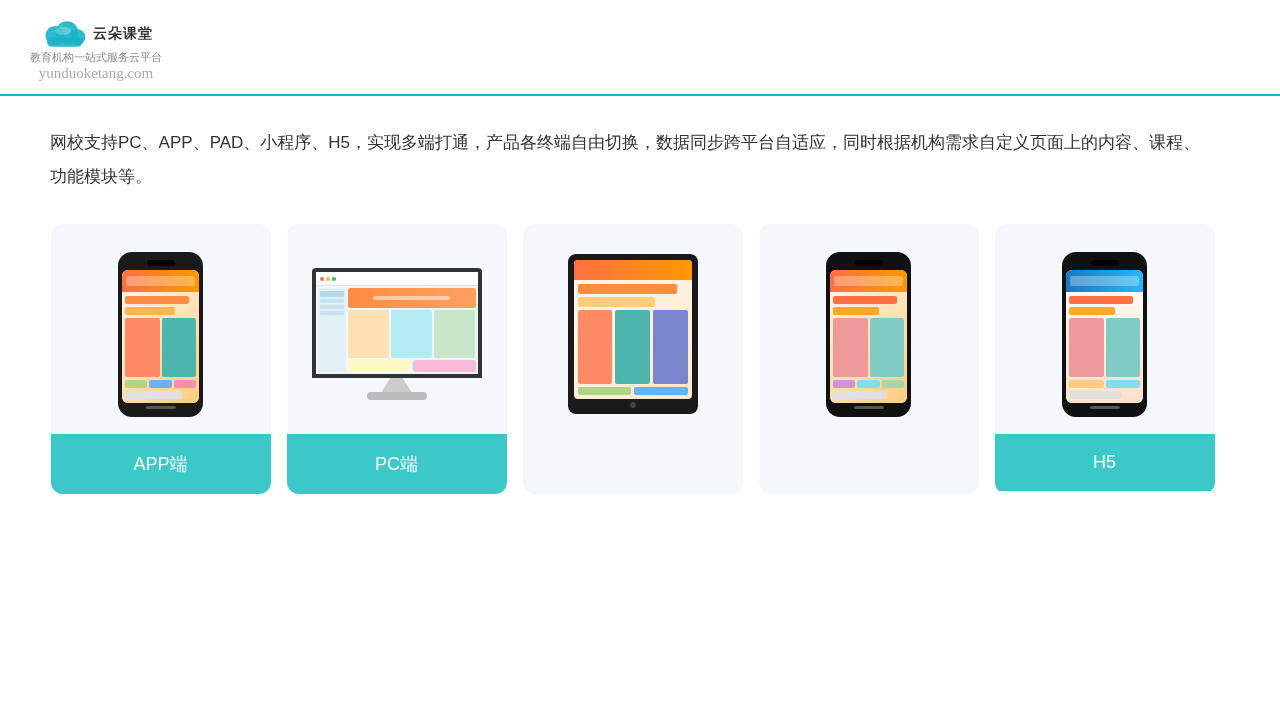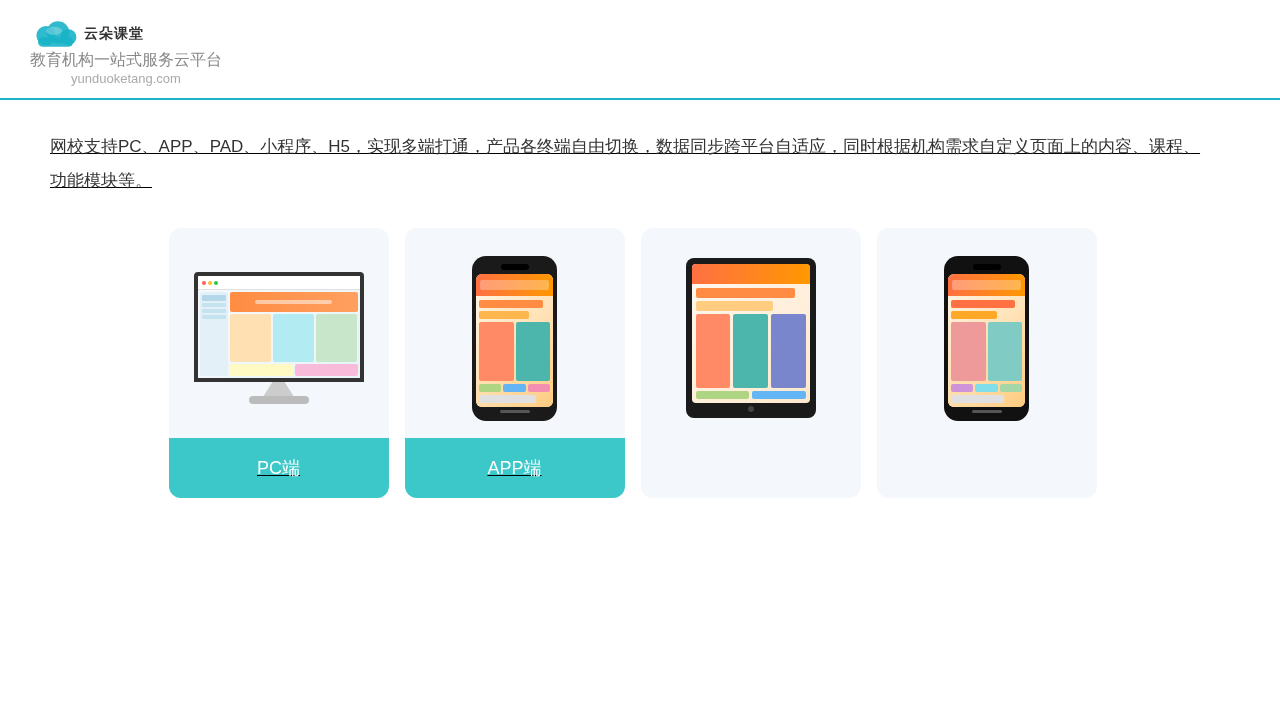--- a/index.html
+++ b/index.html
@@ -30,37 +30,37 @@
       height: 52px;
     }
     .page-title {
       font-size: 28px;
       font-weight: 600;
       color: #222;
     }
     .logo-area {
       display: flex;
       flex-direction: column;
+      align-items: center;
     }
     .logo-cloud {
       display: flex;
       align-items: center;
       gap: 6px;
     }
     .logo-text {
       font-size: 14px;
       color: #333;
       font-weight: 600;
       letter-spacing: 1px;
     }
 
     
     .content {
       padding: 30px 65px 20px 50px;
-      text-decoration: underline;
     }
     .description {
       font-size: 17px;
       color: #333;
       line-height: 2;
       margin-bottom: 30px;
     }
 
     
     .cards-container {
@@ -278,29 +278,60 @@
       <svg class="cloud-svg" viewBox="0 0 60 40">
         <circle cx="20" cy="22" r="12" fill="#1ab3c8" opacity="0.9"></circle>
         <circle cx="35" cy="18" r="14" fill="#1ab3c8" opacity="0.9"></circle>
         <circle cx="48" cy="24" r="10" fill="#1ab3c8" opacity="0.9"></circle>
         <rect x="10" y="24" width="44" height="12" rx="6" fill="#1ab3c8" opacity="0.9"></rect>
 
         <ellipse cx="30" cy="16" rx="10" ry="5" fill="white" opacity="0.25"></ellipse>
       </svg>
       <span class="logo-text">云朵课堂</span>
     </div>
-    <div style="font-size:16px;color:#888;text-align:right;"><span>教育机构一站式服务云平台</span></div>
-    <div style="font-size:13px;color:#aaa;text-align:center;">yunduoketang.com</div>
+    <div style="font-size:11px;color:#888;text-align:right;"><span>教育机构一站式服务云平台</span></div>
+    <div style="font-size:15px;color:#aaa;text-align:center;font-family:Liberation Serif, serif;">yunduoketang.com</div>
   </div>
 </div>
 
 <div class="content">
   <p class="description">网校支持PC、APP、PAD、小程序、H5，实现多端打通，产品各终端自由切换，数据同步跨平台自适应，同时根据机构需求自定义页面上的内容、课程、功能模块等。</p>
 
   <div class="cards-container">
+
+    <div class="card">
+      <div class="card-image-area">
+        <div class="phone-device">
+          <div class="phone-body">
+            <div class="phone-notch"></div>
+            <div class="phone-screen">
+              <div class="phone-screen-header">
+                <div style="width:100%;height:10px;background:rgba(255,255,255,0.3);border-radius:2px;"></div>
+              </div>
+              <div class="phone-screen-img">
+                <div class="ps-row" style="background:#ff8c42;width:90%;"></div>
+                <div class="ps-row" style="background:#ffb74d;width:70%;"></div>
+                <div style="display:flex;gap:2px;flex:1;">
+                  <div style="flex:1;background:#ff8a65;border-radius:2px;"></div>
+                  <div style="flex:1;background:#4db6ac;border-radius:2px;"></div>
+                </div>
+                <div style="display:flex;gap:2px;">
+                  <div style="flex:1;height:8px;background:#aed581;border-radius:2px;"></div>
+                  <div style="flex:1;height:8px;background:#64b5f6;border-radius:2px;"></div>
+                  <div style="flex:1;height:8px;background:#f48fb1;border-radius:2px;"></div>
+                </div>
+                <div class="ps-row" style="background:#e0e0e0;width:80%;"></div>
+              </div>
+            </div>
+            <div class="phone-home-bar"></div>
+          </div>
+        </div>
+      </div>
+      <div class="card-label">APP端</div>
+    </div>
 
     <div class="card">
       <div class="card-image-area">
         <div class="pc-monitor">
           <div class="monitor-screen">
             <div class="monitor-screen-inner">
               <div class="monitor-bar">
                 <div class="monitor-dot" style="background:#ff5f56;"></div>
                 <div class="monitor-dot" style="background:#ffbd2e;"></div>
                 <div class="monitor-dot" style="background:#27c93f;"></div>
@@ -331,51 +362,20 @@
           </div>
           <div class="monitor-stand"></div>
           <div class="monitor-base"></div>
         </div>
       </div>
       <div class="card-label">PC端</div>
     </div>
 
     <div class="card">
       <div class="card-image-area">
-        <div class="phone-device">
-          <div class="phone-body">
-            <div class="phone-notch"></div>
-            <div class="phone-screen">
-              <div class="phone-screen-header">
-                <div style="width:100%;height:10px;background:rgba(255,255,255,0.3);border-radius:2px;"></div>
-              </div>
-              <div class="phone-screen-img">
-                <div class="ps-row" style="background:#ff8c42;width:90%;"></div>
-                <div class="ps-row" style="background:#ffb74d;width:70%;"></div>
-                <div style="display:flex;gap:2px;flex:1;">
-                  <div style="flex:1;background:#ff8a65;border-radius:2px;"></div>
-                  <div style="flex:1;background:#4db6ac;border-radius:2px;"></div>
-                </div>
-                <div style="display:flex;gap:2px;">
-                  <div style="flex:1;height:8px;background:#aed581;border-radius:2px;"></div>
-                  <div style="flex:1;height:8px;background:#64b5f6;border-radius:2px;"></div>
-                  <div style="flex:1;height:8px;background:#f48fb1;border-radius:2px;"></div>
-                </div>
-                <div class="ps-row" style="background:#e0e0e0;width:80%;"></div>
-              </div>
-            </div>
-            <div class="phone-home-bar"></div>
-          </div>
-        </div>
-      </div>
-      <div class="card-label">APP端</div>
-    </div>
-
-    <div class="card">
-      <div class="card-image-area">
         <div class="tablet-device">
           <div class="tablet-body">
             <div class="tablet-screen">
               <div class="tablet-header"></div>
               <div class="tablet-content">
                 <div class="tc-row" style="background:#ff8c42;width:90%;"></div>
                 <div class="tc-row" style="background:#ffcc80;width:70%;"></div>
                 <div class="tc-grid">
                   <div class="tc-grid-item" style="background:#ff8a65;"></div>
                   <div class="tc-grid-item" style="background:#4db6ac;"></div>
@@ -416,15 +416,44 @@
                 </div>
                 <div class="ps-row" style="background:#e0e0e0;width:75%;"></div>
               </div>
             </div>
             <div class="phone-home-bar"></div>
           </div>
         </div>
       </div>
     </div>
 
+    <div class="card">
+      <div class="card-image-area">
+        <div class="phone-device">
+          <div class="phone-body" style="background:#111;">
+            <div class="phone-notch"></div>
+            <div class="phone-screen">
+              <div class="phone-screen-header" style="background:linear-gradient(90deg,#1a78c2,#29b6f6);">
+                <div style="width:100%;height:10px;background:rgba(255,255,255,0.3);border-radius:2px;"></div>
+              </div>
+              <div class="phone-screen-img" style="background:linear-gradient(180deg,#fff8f0 0%,#ffe0cc 100%);">
+                <div class="ps-row" style="background:#ff7043;width:90%;"></div>
+                <div class="ps-row" style="background:#ffa726;width:65%;"></div>
+                <div style="display:flex;gap:2px;flex:1;">
+                  <div style="flex:1;background:#ef9a9a;border-radius:2px;"></div>
+                  <div style="flex:1;background:#80cbc4;border-radius:2px;"></div>
+                </div>
+                <div style="display:flex;gap:2px;">
+                  <div style="flex:1;height:8px;background:#ffcc80;border-radius:2px;"></div>
+                  <div style="flex:1;height:8px;background:#80deea;border-radius:2px;"></div>
+                </div>
+                <div class="ps-row" style="background:#e0e0e0;width:75%;"></div>
+              </div>
+            </div>
+            <div class="phone-home-bar"></div>
+          </div>
+        </div>
+      </div>
+      <div class="card-label">H5</div>
+    </div>
 
   </div>
 </div>
 
 </body></html>

